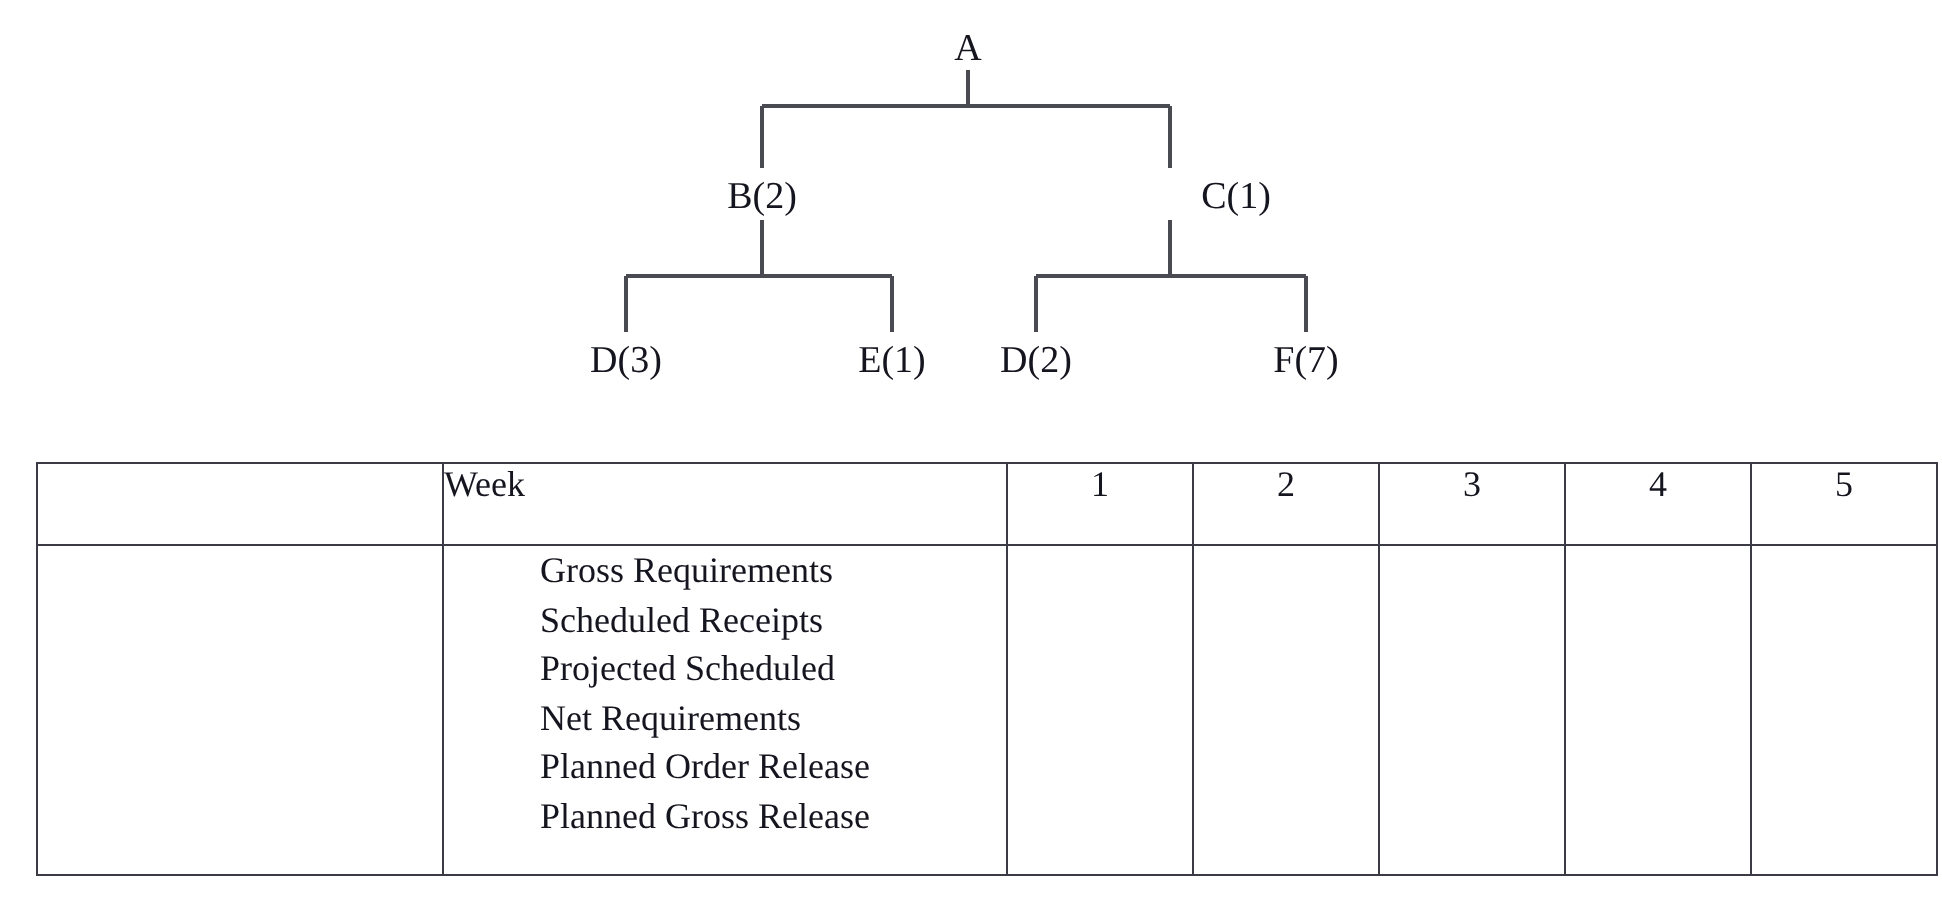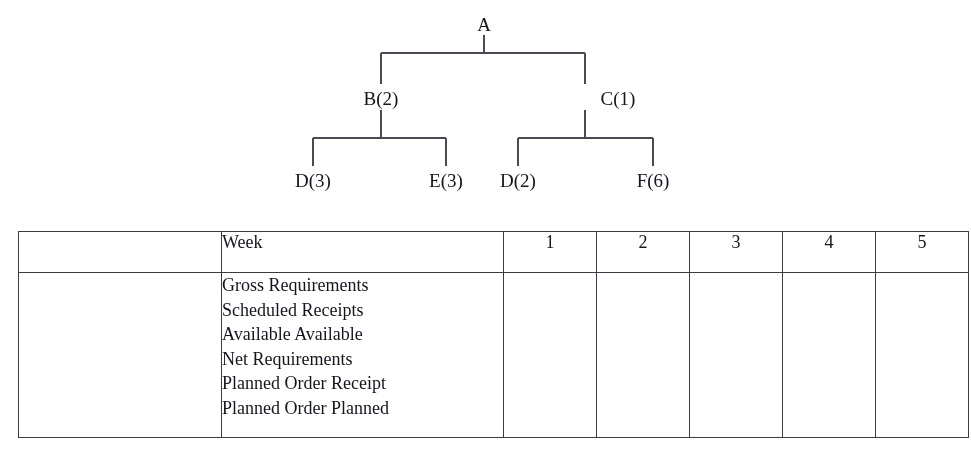--- a/index.html
+++ b/index.html
@@ -86,20 +86,21 @@
   .body-label {
     height: 164px;
     font-size: 18px;
     padding: 8px 0 0 12px;
     text-align: left;
   }
   .row-line {
     display: block;
     line-height: 24.5px;
     white-space: nowrap;
+    margin-left: 48px;
   }
 </style>
 </head>
 <body>
 
 <div id="bom-tree">
   <svg width="971" height="210" viewBox="0 0 971 210" shape-rendering="crispEdges">
     <g stroke="#4a4a52" stroke-width="1.6" fill="none">
 
       <line x1="484" y1="35" x2="484" y2="53"></line>
@@ -120,23 +121,23 @@
       <line x1="518" y1="138" x2="653" y2="138"></line>
       <line x1="518" y1="138" x2="518" y2="166"></line>
       <line x1="653" y1="138" x2="653" y2="166"></line>
     </g>
   </svg>
 
   <div class="node-label" style="left:484px; top:14px;">A</div>
   <div class="node-label" style="left:381px; top:88px;text-align:right;">B(2)</div>
   <div class="node-label" style="left:618px; top:88px;">C(1)</div>
   <div class="node-label" style="left:313px; top:170px;">D(3)</div>
-  <div class="node-label" style="left:446px; top:170px;">E(3)</div>
+  <div class="node-label" style="left:446px; top:170px;">E(1)</div>
   <div class="node-label" style="left:518px; top:170px;text-align:right;">D(2)</div>
-  <div class="node-label" style="left:653px; top:170px;">F(6)</div>
+  <div class="node-label" style="left:653px; top:170px;">F(7)</div>
 </div>
 
 <div id="mrp-table-wrap">
   <table class="mrp">
     <colgroup>
       <col class="c-blank">
       <col class="c-label">
       <col class="c-week">
         <col class="c-week">
         <col class="c-week">
@@ -153,24 +154,24 @@
         <th class="hdr-week">4</th>
         <th class="hdr-week">5</th>
       </tr>
     </thead>
     <tbody>
       <tr>
         <td class="body-blank"></td>
         <td class="body-label">
           <span class="row-line">Gross Requirements</span>
           <span class="row-line">Scheduled Receipts</span>
-          <span class="row-line">Available Available</span>
+          <span class="row-line">Projected Scheduled</span>
           <span class="row-line">Net Requirements</span>
-          <span class="row-line">Planned Order Receipt</span>
-          <span class="row-line">Planned Order Planned</span>
+          <span class="row-line">Planned Order Release</span>
+          <span class="row-line">Planned Gross Release</span>
         </td>
         <td class="body-week"></td>
         <td class="body-week"></td>
         <td class="body-week"></td>
         <td class="body-week"></td>
         <td class="body-week"></td>
       </tr>
     </tbody>
   </table>
 </div>

